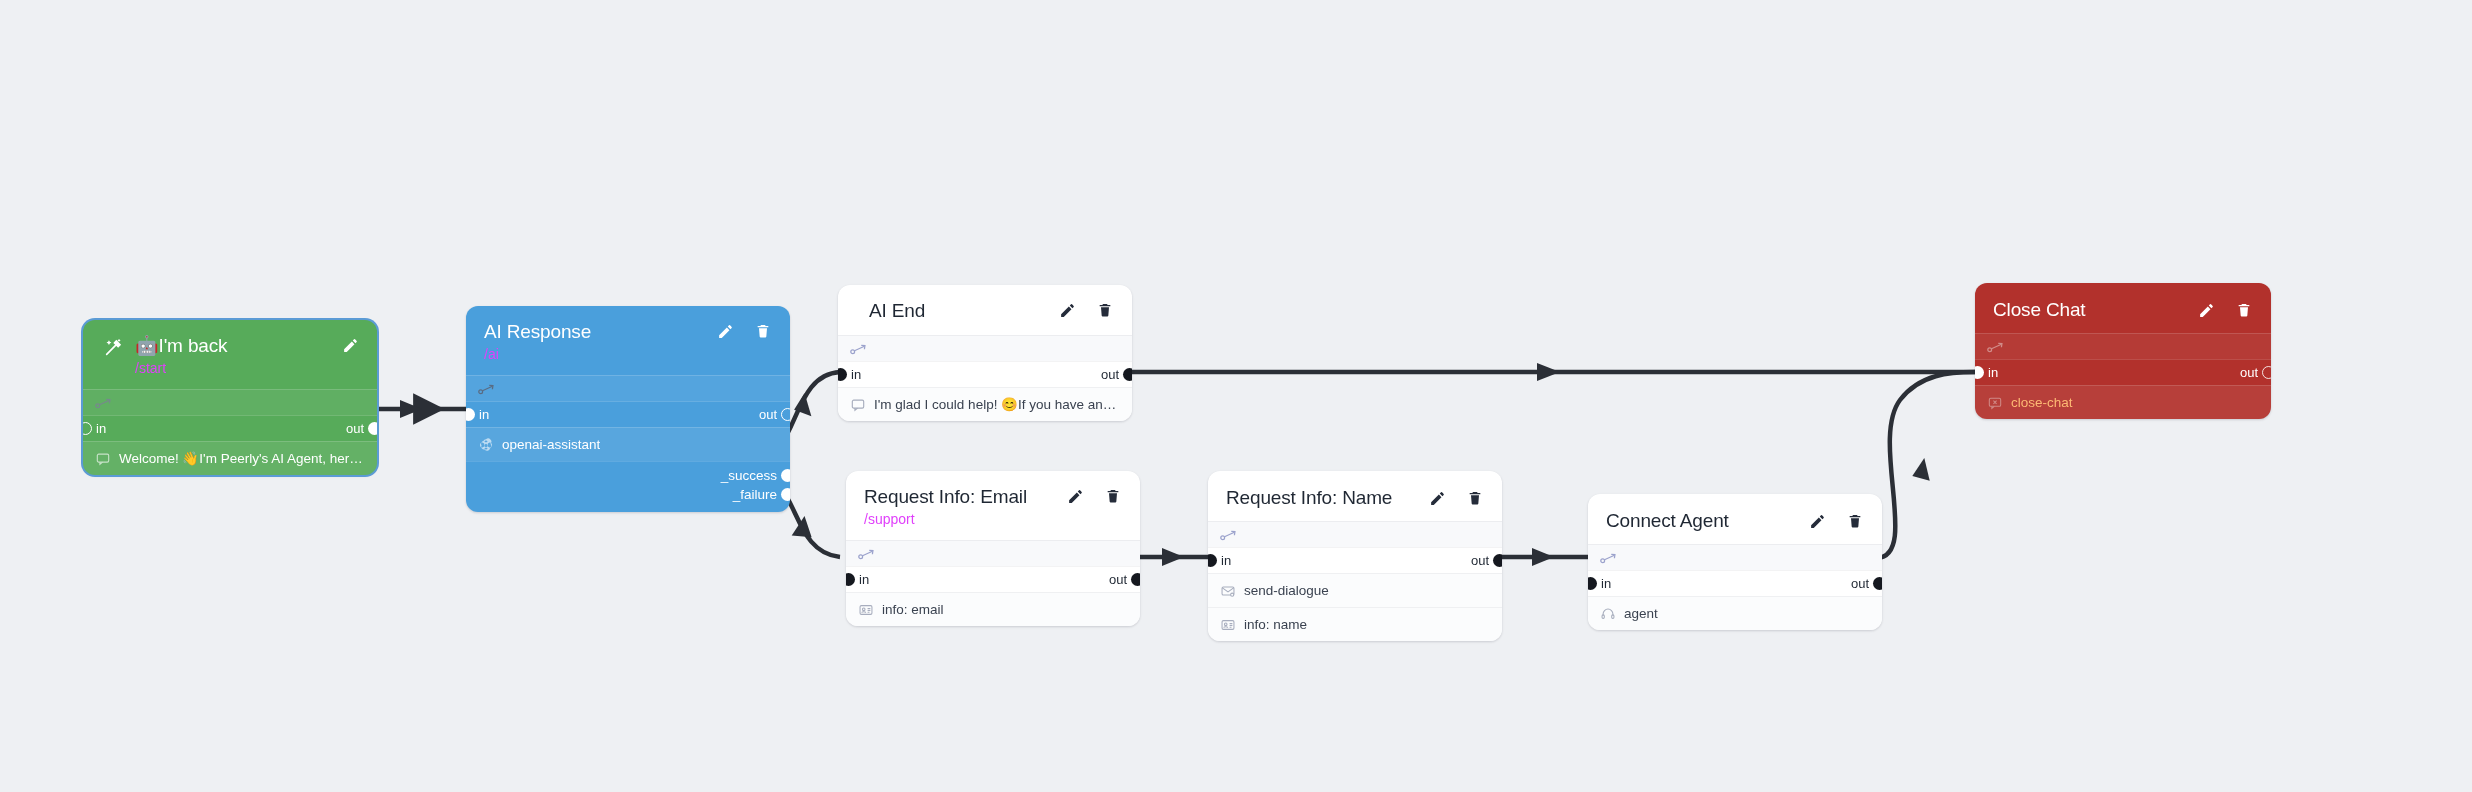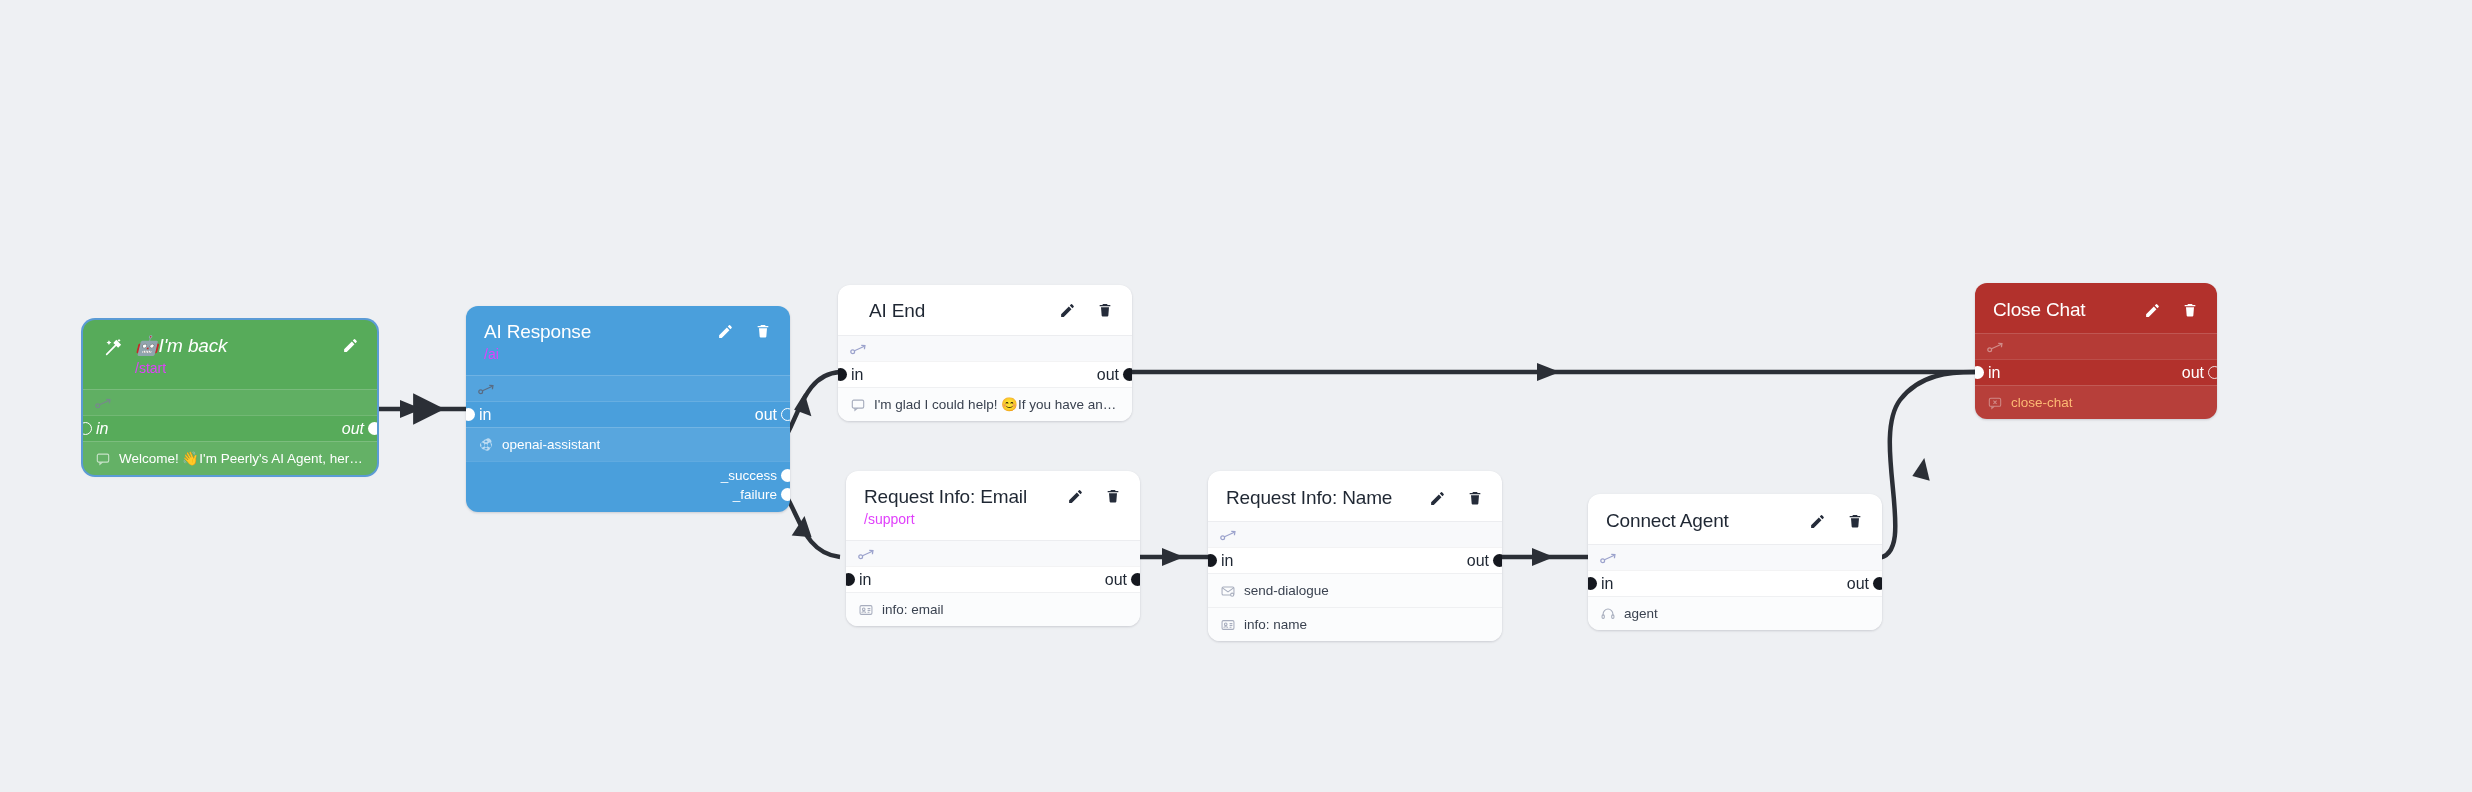--- a/index.html
+++ b/index.html
@@ -95,21 +95,21 @@
     position: relative;
     height: 26px;
     border-top: 1px solid rgba(16,24,40,.05);
     background: #fff;
     display: flex;
     align-items: center;
     justify-content: space-between;
     padding: 0 10px 0 10px;
   }
   .port-lbl {
-    font-size: 16px;
+    font-size: 13px;
     color: #1f2733;
     line-height: 1;
   }
   .port-left { display: flex; align-items: center; gap: 4px; }
   .port-right { display: flex; align-items: center; gap: 4px; }
   .dot {
     width: 13px; height: 13px;
     border-radius: 50%;
     background: #15181f;
     flex: 0 0 auto;
@@ -154,21 +154,21 @@
     height: 19px;
   }
   .extra-port .lbl { font-size: 13.5px; }
   .extra-port .dot { background: #ffffff; margin-right: -14px; }
 
   
   .node.green { background: #57ab5a; }
   .node.green .node-header,
   .node.green .ports { background: transparent; }
   .node.green .node-title,
-  .node.green .port-lbl { color: #ffffff; font-style: italic; }
+  .node.green .port-lbl { color: #ffffff; }
   .node.green .band { background: rgba(255,255,255,.06); border-top-color: rgba(255,255,255,.16); }
   .node.green .ports { border-top-color: rgba(255,255,255,.16); }
   .node.green .row {
     background: rgba(255,255,255,.08);
     border-top-color: rgba(255,255,255,.16);
     color: #ffffff;
   }
   .node.green .dot { background: #ffffff; }
   .node.green .dot.hollow { background: transparent; border-color: #ffffff; }
 
@@ -541,21 +541,21 @@
         <svg width="14" height="14" viewBox="0 0 16 16" fill="none" stroke="#8b93a8" stroke-width="1.2">
           <path d="M2.4 10 V8 a5.6 5.6 0 0 1 11.2 0 v2"></path>
           <rect x="1.2" y="9" width="2.6" height="4" rx="1.2"></rect>
           <rect x="12.2" y="9" width="2.6" height="4" rx="1.2"></rect>
         </svg>
       </span>
       <span class="rowtext">agent</span>
     </div>
   </div>
 
-  <div class="node red" style="left:1975px; top:283px; width:242px;">
+  <div class="node red" style="left:1975px; top:283px; width:296px;">
     <div class="node-header" style="min-height:50px; align-items:center;">
       <div class="titles">
         <div class="node-title">Close Chat</div>
       </div>
       <div class="hdr-actions">
         <span class="act">
           <svg width="17" height="17" viewBox="0 0 24 24" fill="#ffffff">
             <path d="M3 17.3 L3 21 h3.7 L17.6 10.1 l-3.7-3.7 L3 17.3z M20.7 7 c.4-.4.4-1 0-1.4l-2.3-2.3a1 1 0 0 0-1.4 0l-1.8 1.8 3.7 3.7L20.7 7z"></path>
           </svg>
         </span>

